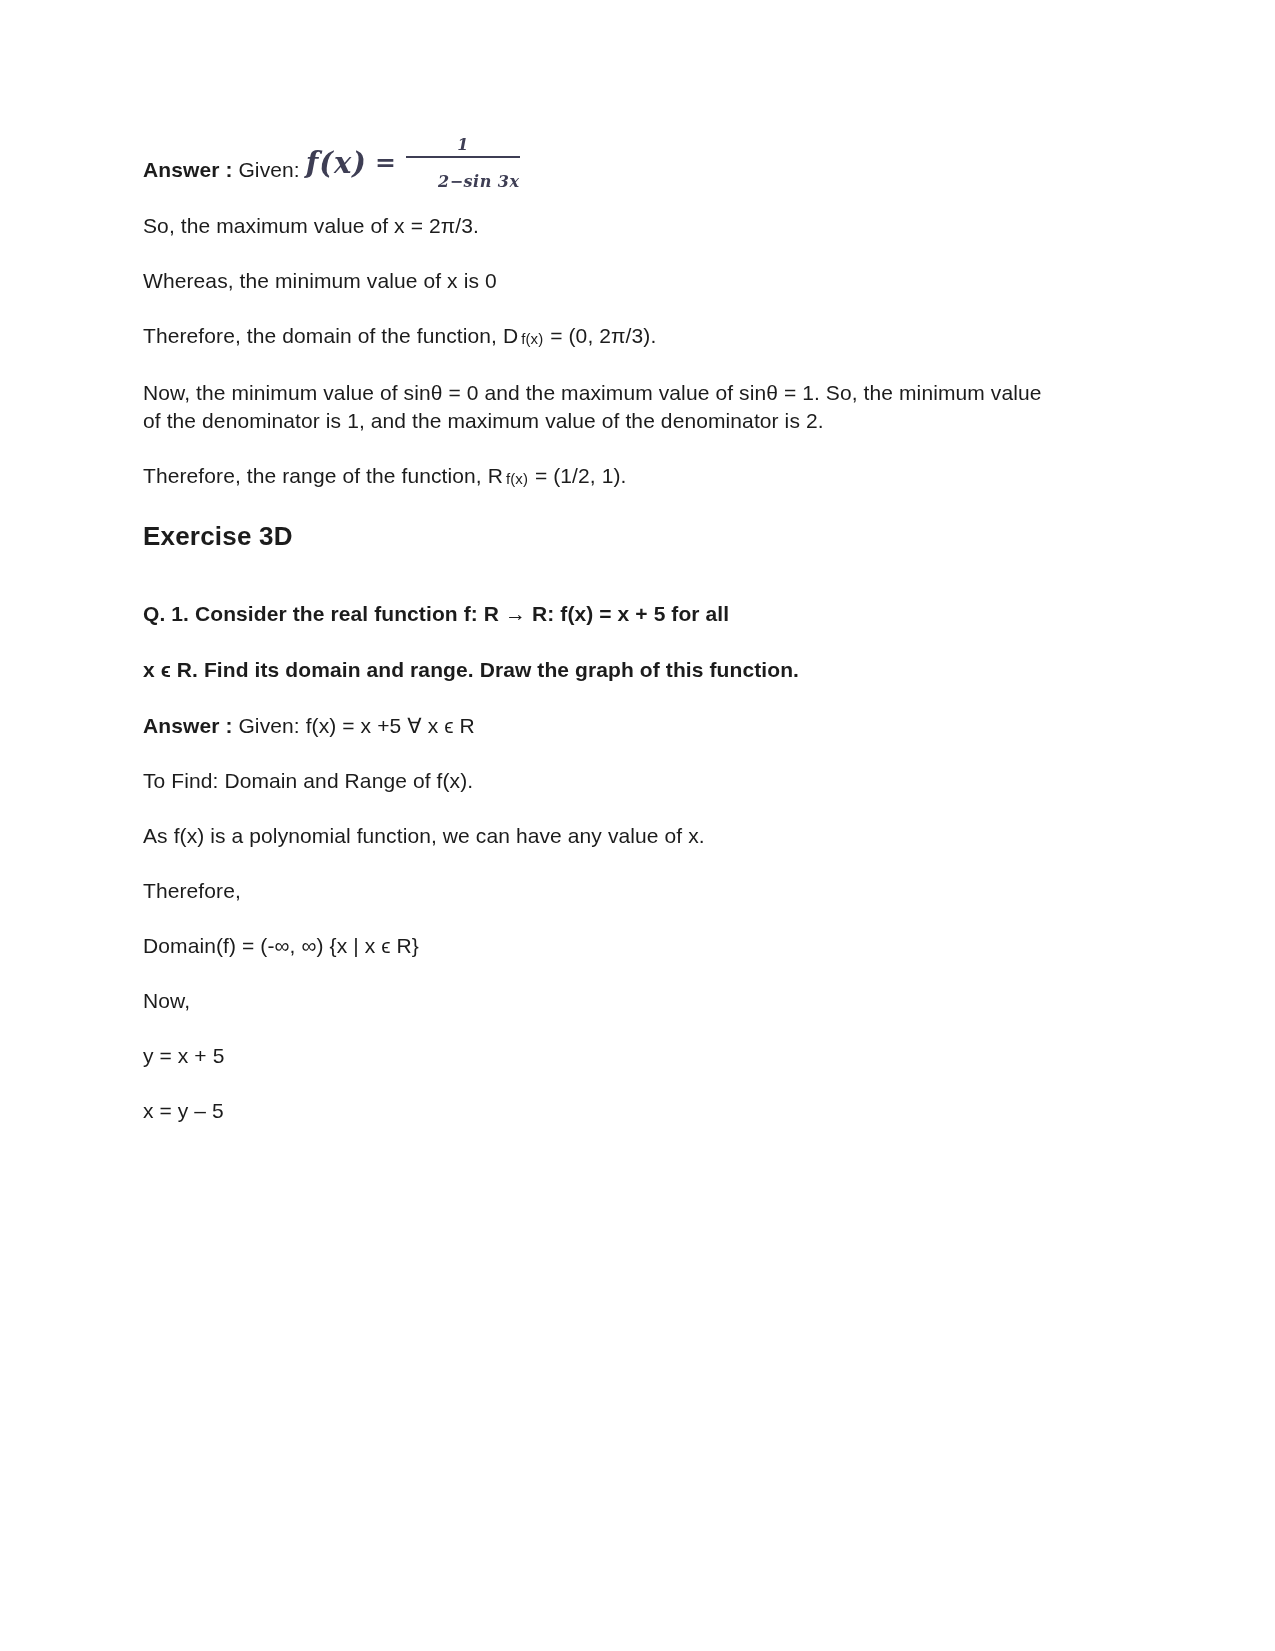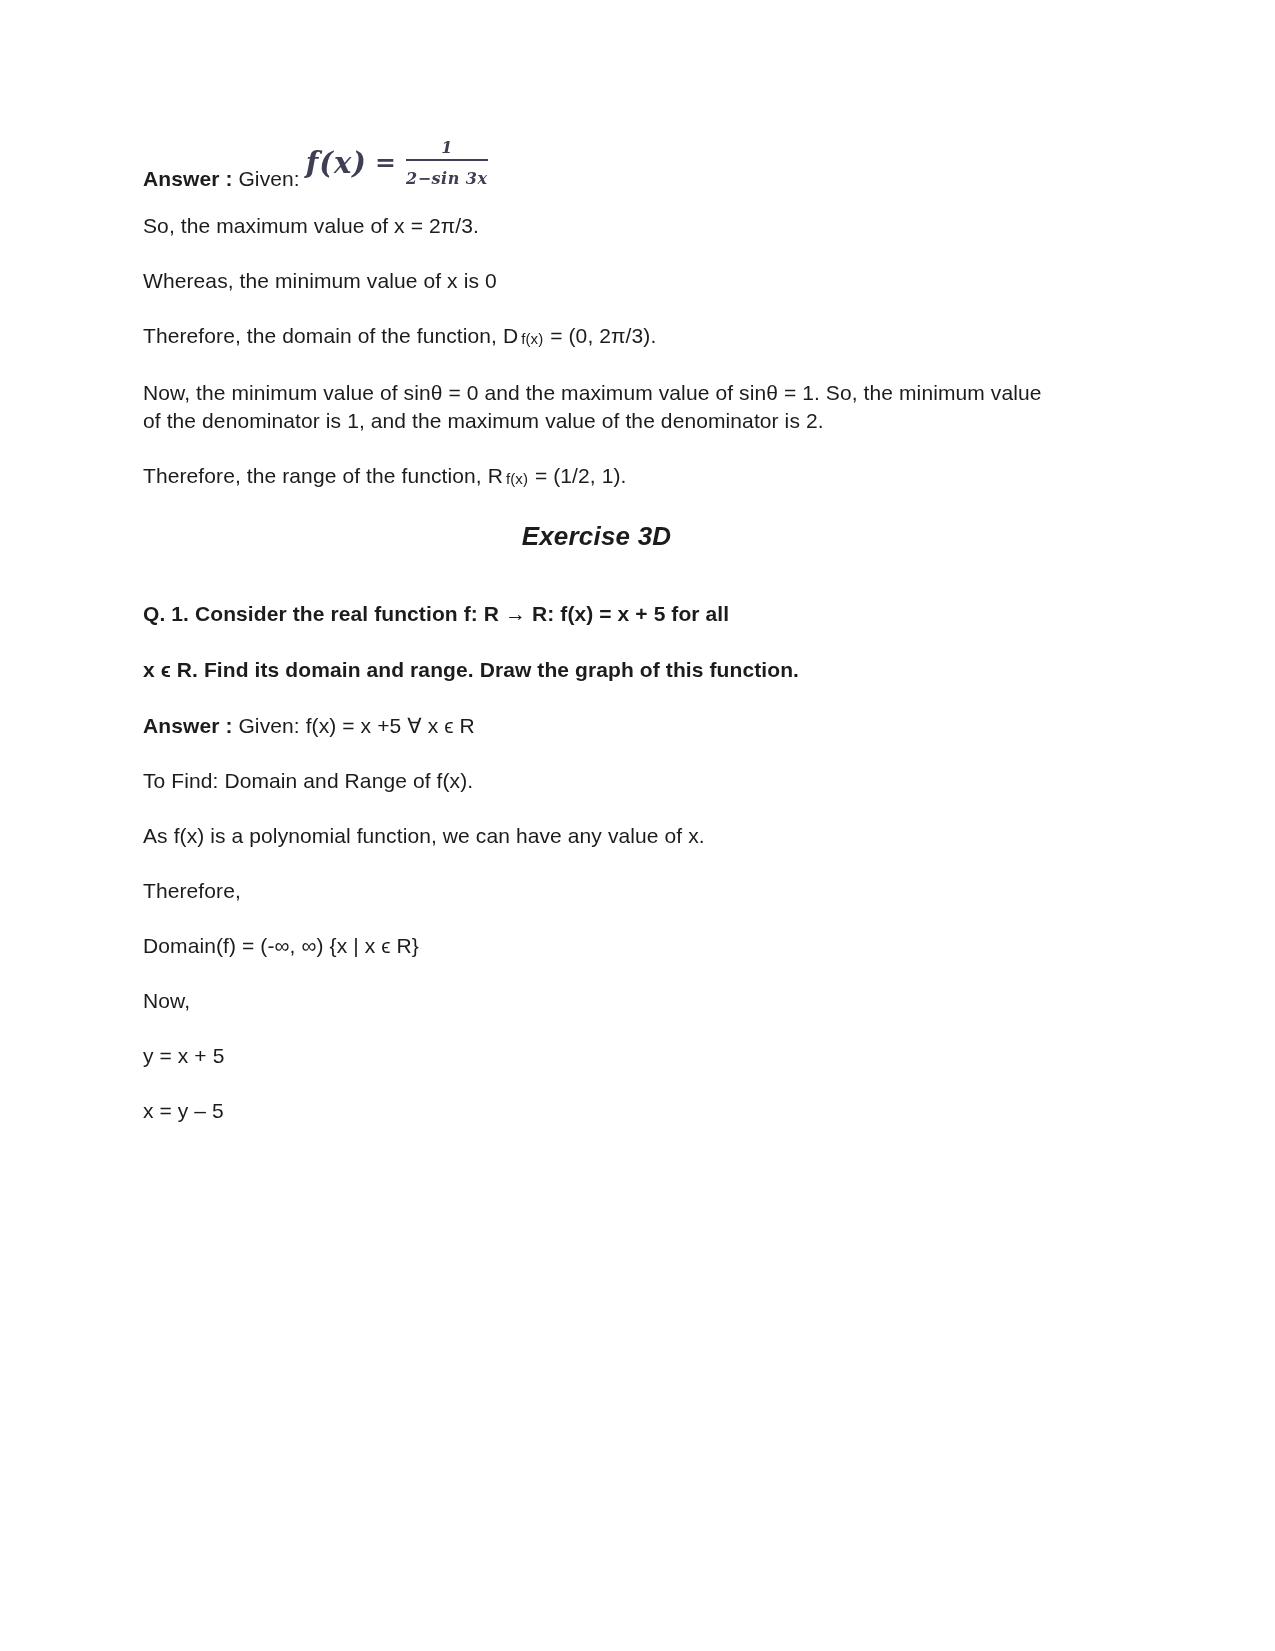--- a/index.html
+++ b/index.html
@@ -25,21 +25,21 @@
   .bold { font-weight: bold; }
   
   .p-first {
     display: flex;
     align-items: center;
     margin-bottom: 20px;
     min-height: 58px;
   }
   .p-first .lead {
     position: relative;
-    top: 16px;
+    top: 7px;
     white-space: pre;
   }
   .formula {
     display: inline-flex;
     align-items: center;
     color: #3e3e54;
     font-family: "DejaVu Serif", serif;
     font-style: italic;
     font-weight: 600;
     margin-left: 6px;
@@ -53,40 +53,38 @@
     font-size: 16px;
     line-height: 20px;
     font-weight: 700;
   }
   .frac .num {
     padding: 0 4px 1px 4px;
     border-bottom: 2px solid #3e3e54;
     align-self: stretch;
     text-align: center;
   }
-  .frac .den { padding-top: 8px; letter-spacing: 0.5px; }
+  .frac .den { padding-top: 14px; letter-spacing: 0.5px; margin-left: 32px; }
   
   .subsc {
     font-size: 15px;
     vertical-align: baseline;
     position: relative;
     top: 1px;
     margin-left: 3px;
     margin-right: 1px;
   }
   
   h2.exercise {
     font-size: 26px;
     line-height: 34px;
     font-weight: bold;
-    text-align: center;
     margin: 0 0 47px 0;
     color: #1c1c1c;
     letter-spacing: 0.2px;
-    font-style: italic;
   }
   .q-block p { margin-bottom: 28px; }
 </style>
 </head>
 <body>
 
 <div>
 
   <div class="p-first">
     <span class="lead"><span class="bold">Answer :</span><span> </span><span>Given:</span></span>

